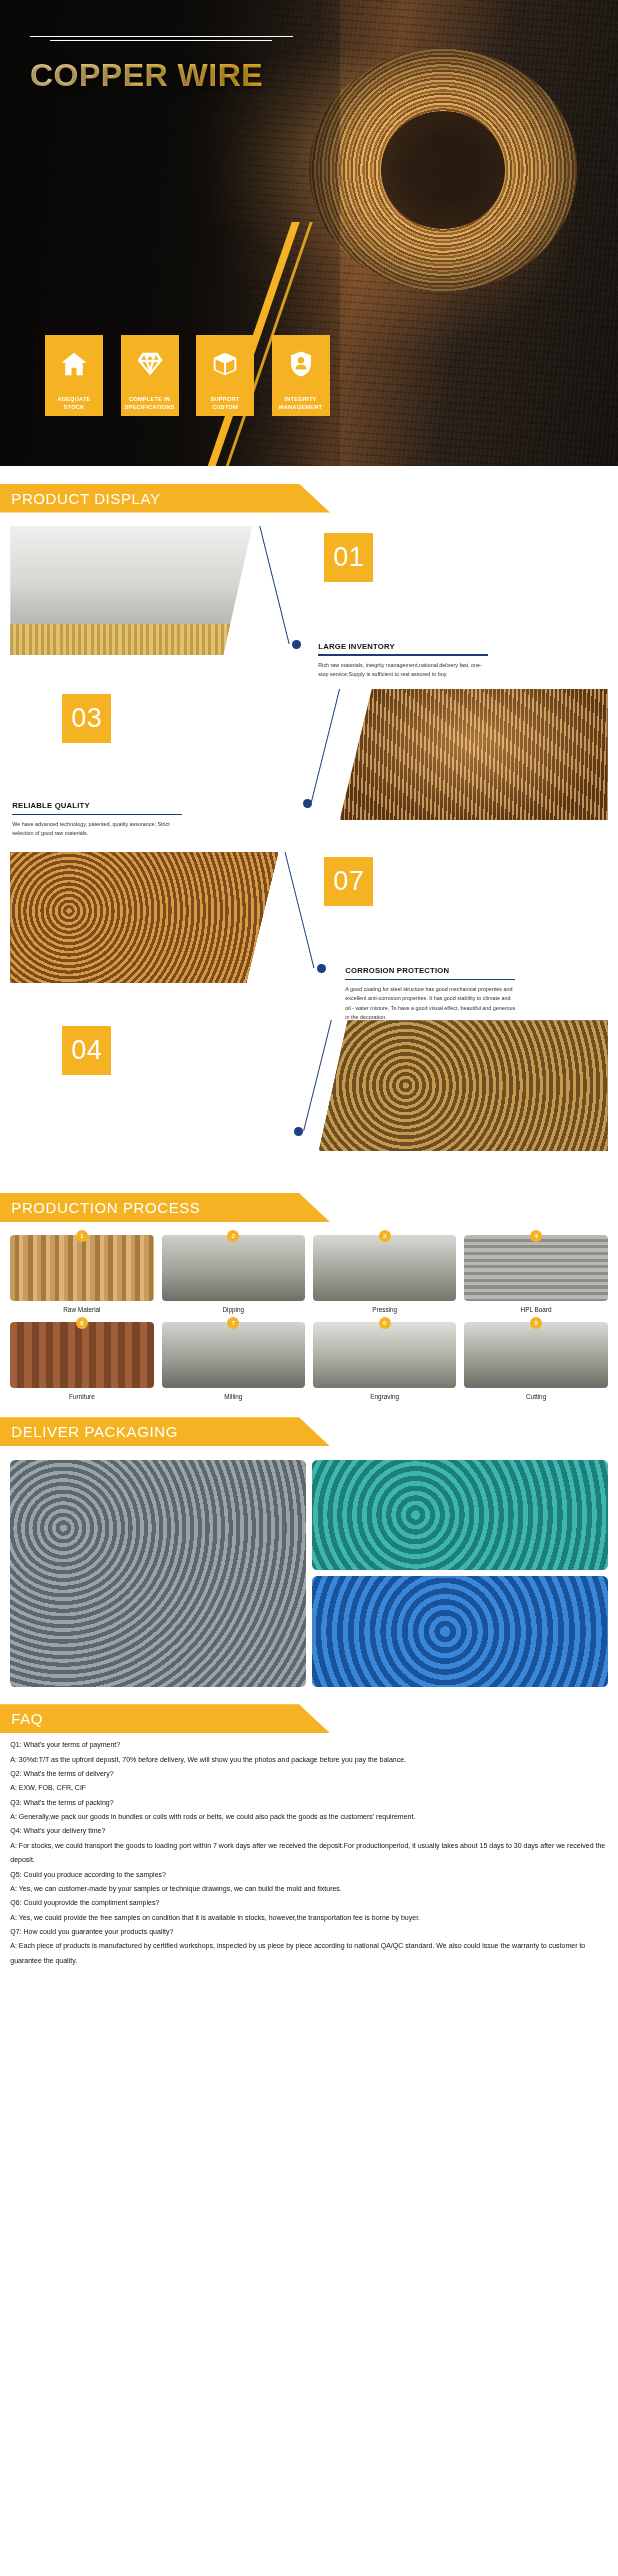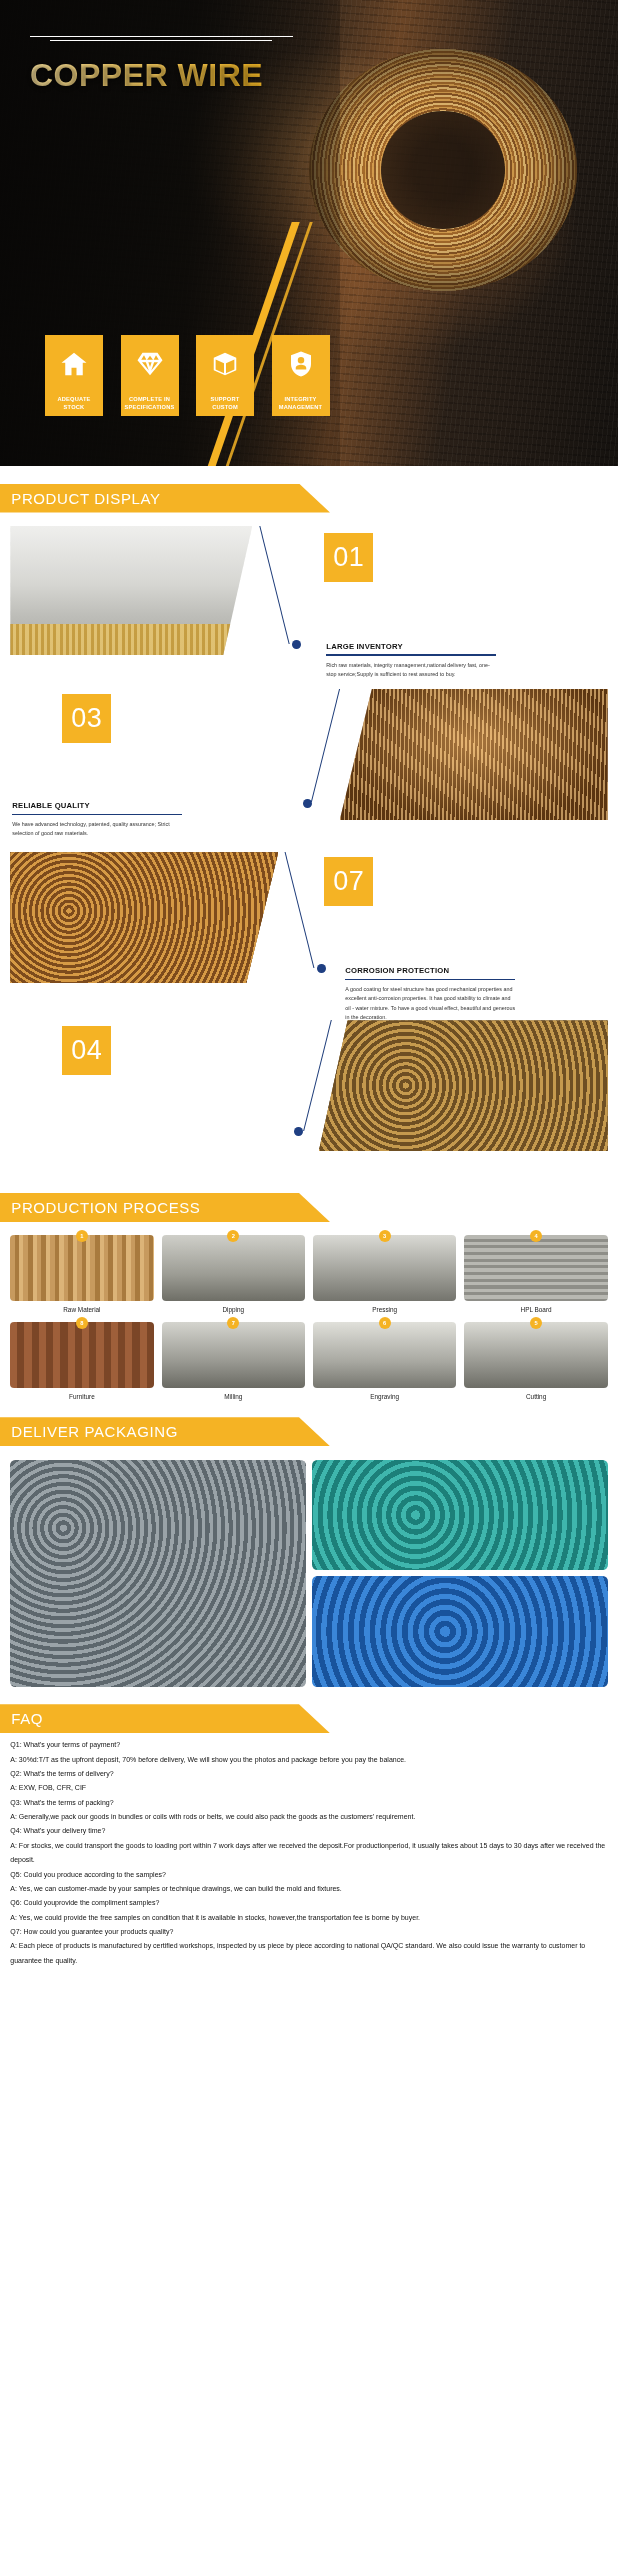--- a/index.html
+++ b/index.html
@@ -219,21 +219,21 @@
 
 <div class="pd">
 
   <div class="pd-row" style="height:155px">
     <div class="pd-img" style="left:0;top:0;clip-path:polygon(0 0,100% 0,88% 100%,0 100%);">
       <div class="ph ph-a"></div>
     </div>
     <div class="pd-num" style="left:314px;top:7px;">01</div>
     <div class="pd-line" style="left:264px;top:0;width:1px;height:118px;transform:skewX(14deg);"></div>
     <div class="pd-dot" style="left:282px;top:114px;"></div>
-    <div class="pd-text" style="left:316px;top:116px;">
+    <div class="pd-text" style="left:308px;top:116px;">
       <div class="pd-title">LARGE INVENTORY</div>
       <div class="pd-rule"></div>
       <div class="pd-desc">Rich raw materials, integrity management,national delivery fast, one-stop service;Supply is sufficient to rest assured to buy.</div>
     </div>
   </div>
 
   <div class="pd-row" style="height:155px;margin-top:8.2px;">
     <div class="pd-img" style="right:0;top:0;left:auto;width:268px;height:131px;clip-path:polygon(12% 0,100% 0,100% 100%,0 100%);">
       <div class="ph ph-copper"></div>
     </div>

